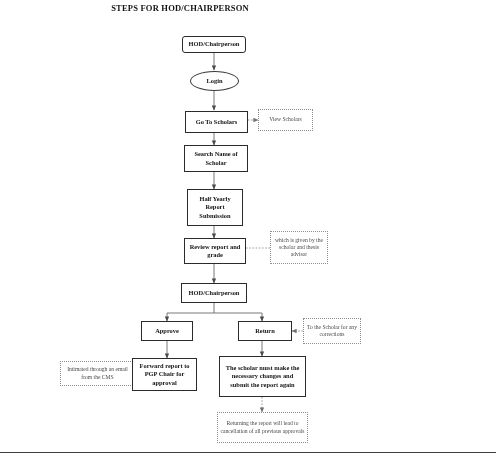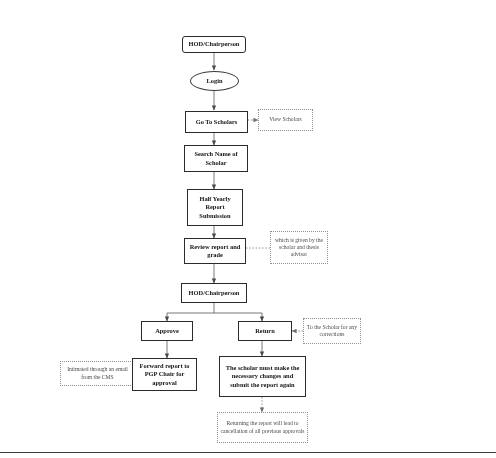--- a/index.html
+++ b/index.html
@@ -84,20 +84,21 @@
     width: 496px;
     height: 1px;
     background: #3d3d3d;
   }
 </style>
 </head>
 <body>
 
 <div id="page">
 
+  <div id="chart-title">STEPS FOR HOD/CHAIRPERSON</div>
 
   <svg id="wires" viewBox="0 0 496 458" width="496" height="458" xmlns="http://www.w3.org/2000/svg">
     <defs>
       <marker id="ah" markerWidth="6" markerHeight="6" refX="4.6" refY="2.2" orient="auto" markerUnits="userSpaceOnUse">
         <path d="M0,0 L5,2.2 L0,4.4 z" fill="#4a4a4a"></path>
       </marker>
       <marker id="ahd" markerWidth="6" markerHeight="6" refX="4.6" refY="2.2" orient="auto" markerUnits="userSpaceOnUse">
         <path d="M0,0 L5,2.2 L0,4.4 z" fill="#6f6f6f"></path>
       </marker>
     </defs>

